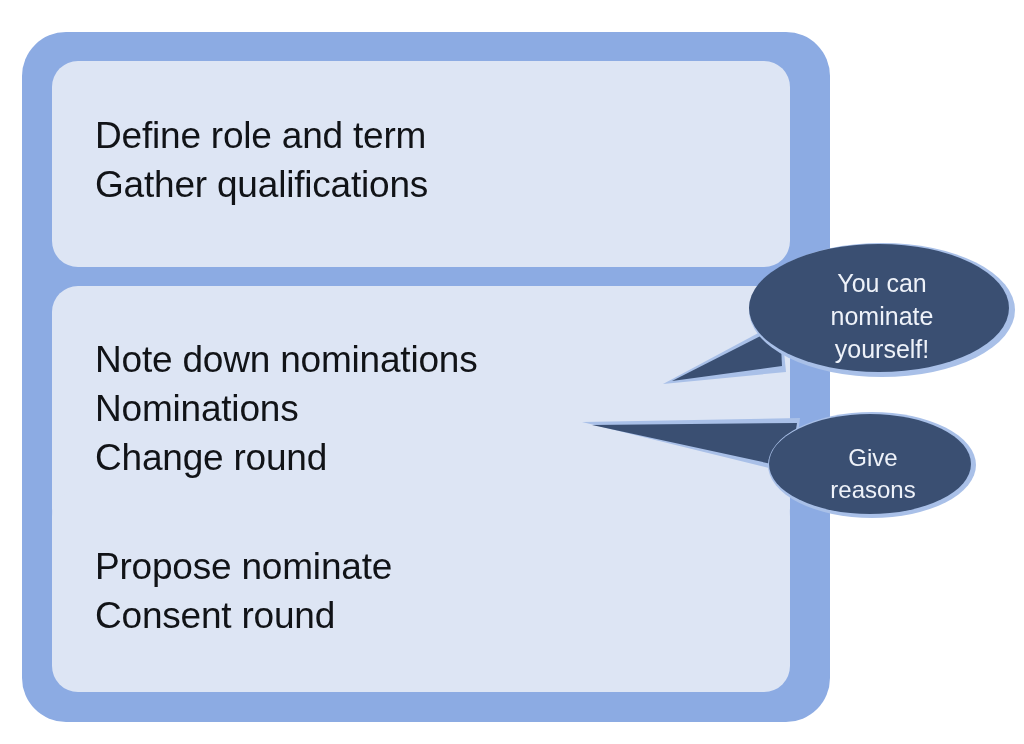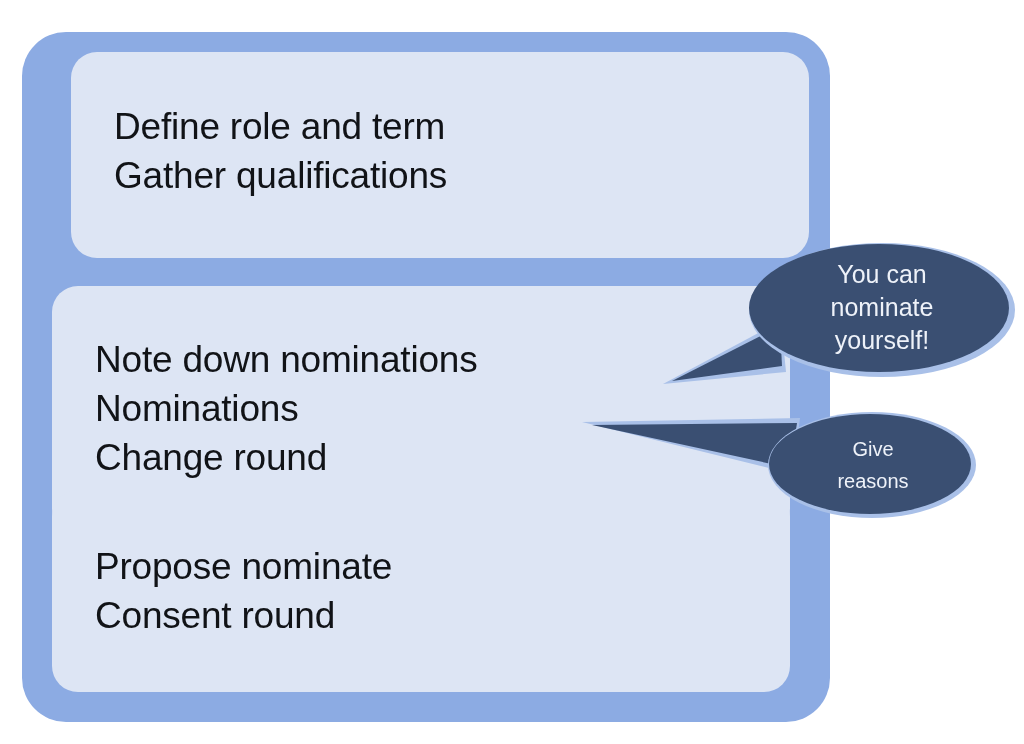--- a/index.html
+++ b/index.html
@@ -38,21 +38,21 @@
   
   .step-panel {
     position: absolute;
     left: 52px;
     width: 738px;
     background: #dde5f4;
     border-radius: 26px;
     box-sizing: border-box;
     overflow: hidden;
   }
-  #panel-1 { top: 52px;  height: 206px; margin-left: 19px; }
+  #panel-1 { top: 61px;  height: 206px; }
   #panel-2 { top: 274px; height: 249px; margin-top: 12px; }
   #panel-3 { top: 490px; height: 202px; }
 
   .panel-lines {
     position: absolute;
     left: 43px;
     top: 50%;
     transform: translateY(-50%);
     width: 690px;
   }
@@ -83,33 +83,34 @@
     pointer-events: none;
   }
   .bubble-layer svg { display: block; }
 
   .bubble-text {
     position: absolute;
     color: #eef2f9;
     text-align: center;
     font-weight: 400;
     white-space: pre-line;
+    margin-top: 9px;
   }
   #bubble-text-1 {
     left: 760px;
     top: 258px;
     width: 244px;
     font-size: 25px;
     line-height: 33px;
   }
   #bubble-text-2 {
     left: 790px;
     top: 433px;
     width: 166px;
-    font-size: 20px;
+    font-size: 24px;
     line-height: 32px;
   }
 </style>
 </head>
 <body>
 
 <div id="diagram">
 
   <div class="outer-container"></div>
 

